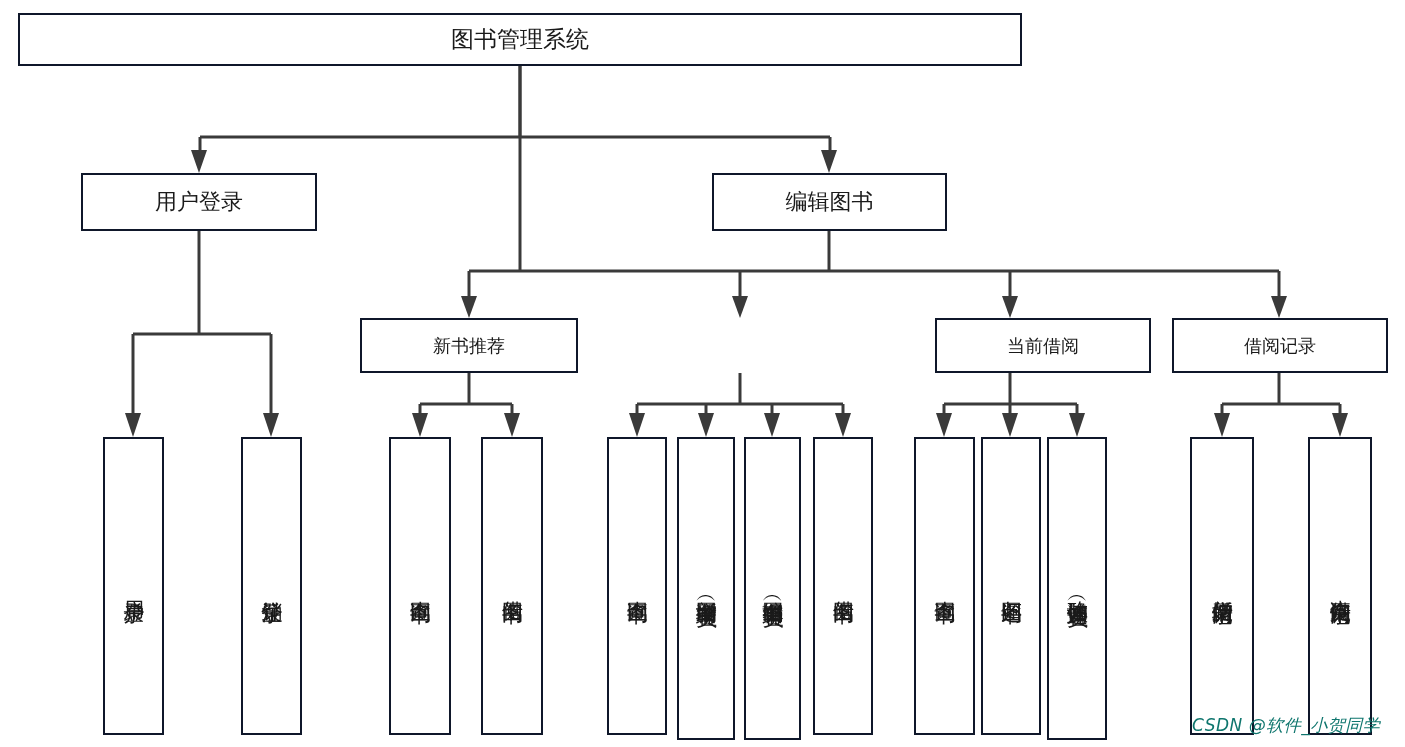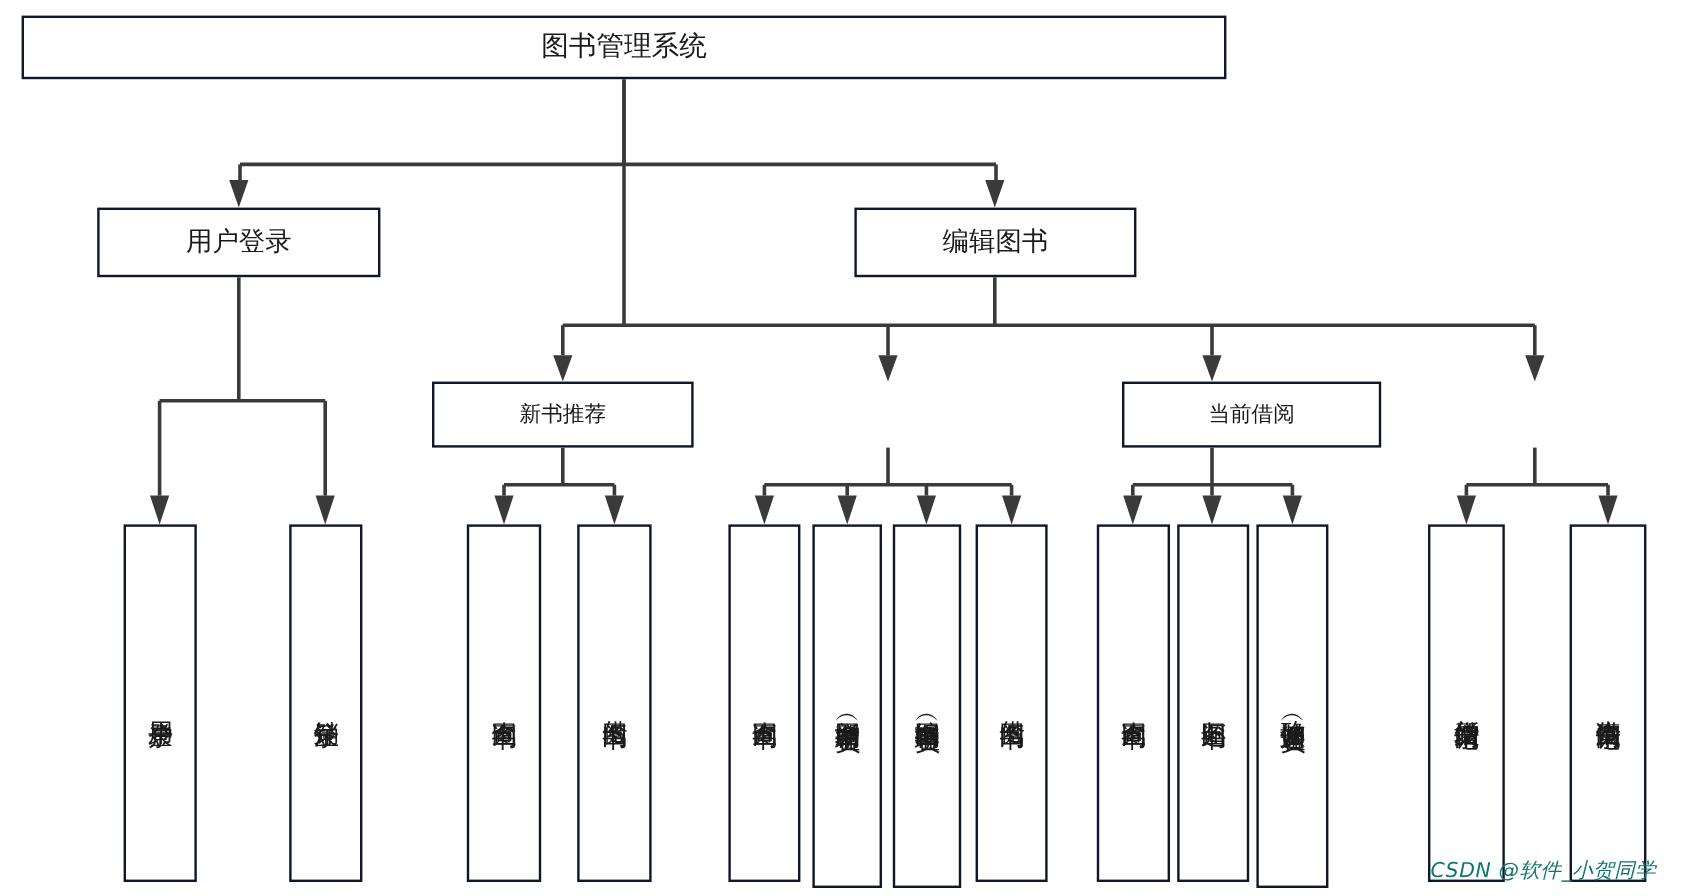--- a/index.html
+++ b/index.html
@@ -157,20 +157,23 @@
   <div class="node lvl1" style="left:712px; top:173px; width:235px; height:58px;">
     <span>编辑图书</span>
   </div>
 
   <div class="node lvl2" style="left:360px; top:318px; width:218px; height:55px;">
     <span>新书推荐</span>
   </div>
   <div class="node lvl2" style="left:902px; top:318px; width:216px; height:55px;margin-left:33px;">
     <span>当前借阅</span>
   </div>
+  <div class="node lvl2" style="left:1172px; top:318px; width:216px; height:55px;">
+    <span>借阅记录</span>
+  </div>
 
   <div class="node leaf" style="left:103px; top:437px; width:61px; height:298px;">
     <span>用户登录</span>
   </div>
   <div class="node leaf" style="left:241px; top:437px; width:61px; height:298px;">
     <span>注销登录</span>
   </div>
 
   <div class="node leaf" style="left:389px; top:437px; width:62px; height:298px;">
     <span>查询图书</span>

